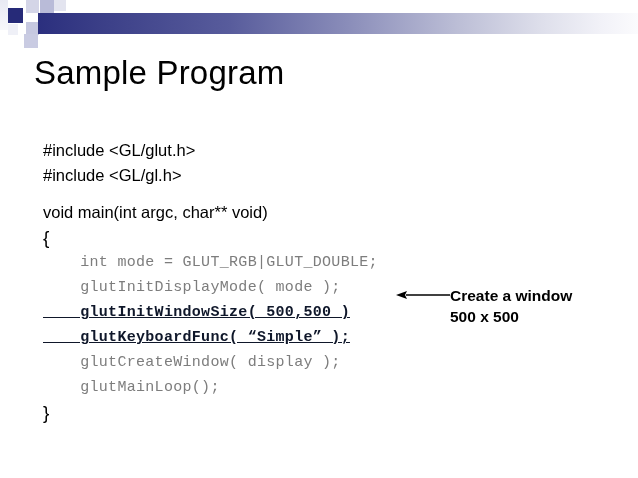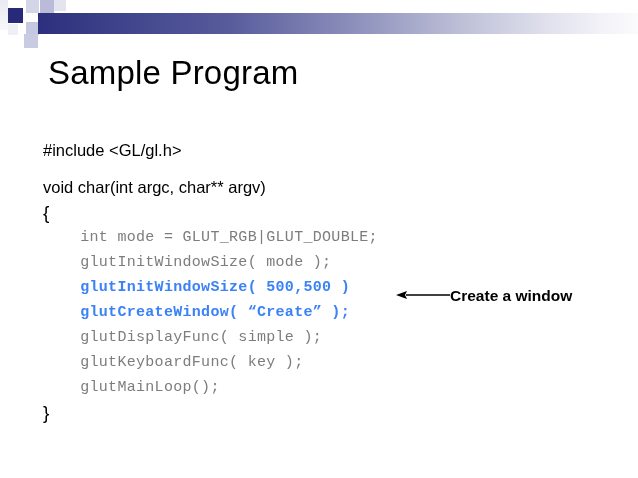--- a/index.html
+++ b/index.html
@@ -96,21 +96,21 @@
     left: 54px;
     top: 0px;
     width: 12px;
     height: 11px;
     background: #e3e4ef;
   }
 
   
   #page-title {
     position: absolute;
-    left: 48px;
+    left: 34px;
     top: 53px;
     font-size: 33px;
     line-height: 40px;
     color: #000000;
     letter-spacing: 0.2px;
     font-weight: 400;
   }
 
   
   #code-block {
@@ -129,22 +129,23 @@
     font-size: 16.5px;
     color: #000000;
   }
   .code-line.mono {
     font-family: "Liberation Mono", "DejaVu Sans Mono", monospace;
     font-size: 15px;
     color: #7d7d7d;
     letter-spacing: 0.3px;
   }
   .code-line.mono.bold {
-    color: #3b82f6;
+    color: #0f172a;
     font-weight: bold;
+    text-decoration: underline;
   }
   .code-line.blank {
     height: 12px;
     line-height: 12px;
   }
   .code-line.brace {
     font-family: "Liberation Sans", sans-serif;
     font-size: 19px;
     color: #000000;
   }
@@ -183,34 +184,35 @@
   <div class="deco-sq deco-sq-f"></div>
   <div class="deco-sq deco-sq-c"></div>
   <div class="deco-sq deco-sq-e"></div>
   <div class="deco-bar"></div>
   <div class="deco-sq deco-sq-dark"></div>
 </div>
 
 <div id="page-title">Sample Program</div>
 
 <div id="code-block">
+  <div class="code-line sans">#include &lt;GL/glut.h&gt;</div>
   <div class="code-line sans">#include &lt;GL/gl.h&gt;</div>
   <div class="code-line blank"></div>
-  <div class="code-line sans">void char(int argc, char** argv)</div>
+  <div class="code-line sans">void main(int argc, char** void)</div>
   <div class="code-line brace">{</div>
   <div class="code-line mono">    int mode = GLUT_RGB|GLUT_DOUBLE;</div>
-  <div class="code-line mono">    glutInitWindowSize( mode );</div>
+  <div class="code-line mono">    glutInitDisplayMode( mode );</div>
   <div class="code-line mono bold">    glutInitWindowSize( 500,500 )</div>
-  <div class="code-line mono bold">    glutCreateWindow( “Create” );</div>
-  <div class="code-line mono">    glutDisplayFunc( simple );</div>
-  <div class="code-line mono">    glutKeyboardFunc( key );</div>
+  <div class="code-line mono bold">    glutKeyboardFunc( “Simple” );</div>
+  <div class="code-line mono">    glutCreateWindow( display );</div>
   <div class="code-line mono">    glutMainLoop();</div>
   <div class="code-line brace">}</div>
 </div>
 
 <svg id="callout-arrow" viewBox="0 0 54 14" width="54" height="14">
   <line x1="10" y1="7" x2="54" y2="7" stroke="#000000" stroke-width="1.6"></line>
   <polygon points="0,7 11,3 9,7 11,11" fill="#000000"></polygon>
 </svg>
 
 <div id="callout-text">
   <div>Create a window</div>
+  <div>500 x 500</div>
 </div>
 
 </body></html>

